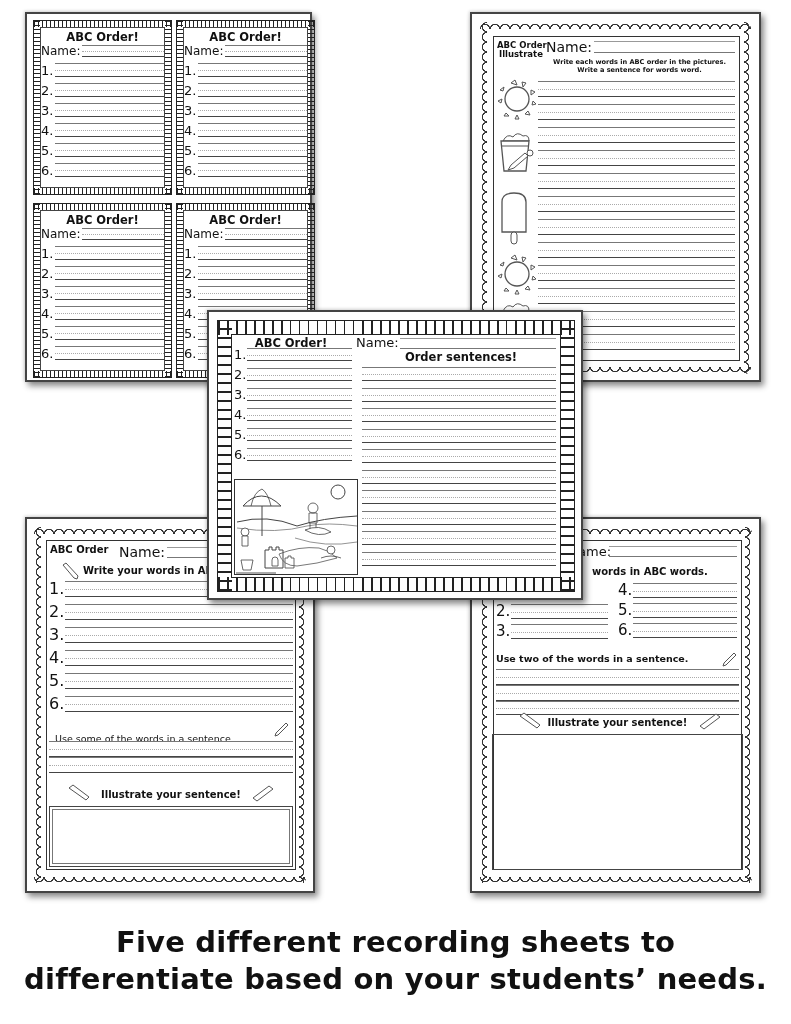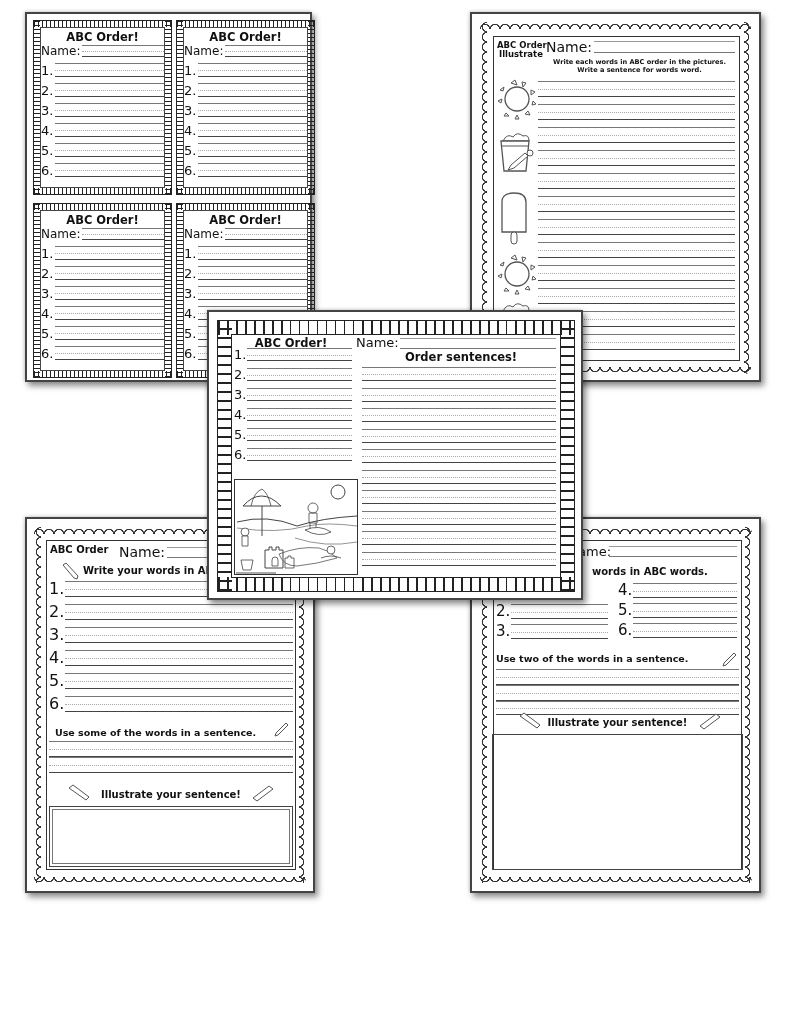--- a/index.html
+++ b/index.html
@@ -311,21 +311,21 @@
         </div>
         <div class="row" style="margin-top:7px;">
           <span class="num" style="font-size:16px; width:16px;">5.</span>
           <div class="hw-line" style="height:16px;"></div>
         </div>
         <div class="row" style="margin-top:7px;">
           <span class="num" style="font-size:16px; width:16px;">6.</span>
           <div class="hw-line" style="height:16px;"></div>
         </div>
       </div>
-    <div style="position:absolute; left:8px; top:186px; font-size:9.5px; font-weight:bold;">Use some of the words in a sentence.</div>
+    <div style="position:absolute; left:8px; top:192px; font-size:9.5px; font-weight:normal;">Use some of the words in a sentence.</div>
     <svg class="icon" style="left:225px; top:180px;" width="18" height="18" viewBox="0 0 18 18">
       <path d="M3 15 l1 -3 l10 -10 l2 2 l-10 10z" fill="#fff" stroke="#555" stroke-width="1"></path>
     </svg>
     <div style="position:absolute; left:2px; right:2px; top:200px;">
       <div class="hw-line" style="height:16px;"></div>
       <div class="hw-line" style="height:16px; margin-top:0;"></div>
     </div>
     <svg class="icon" style="left:20px; top:243px;" width="24" height="18" viewBox="0 0 24 18">
       <path d="M2 4 l4 -3 l16 12 l-3 3z" fill="#fff" stroke="#555" stroke-width="1"></path>
     </svg>
@@ -453,13 +453,15 @@
         <circle cx="96" cy="70" r="4" fill="#fff" stroke="#444" stroke-width="0.8"></circle>
         <path d="M86 78 q10 -4 20 0" fill="none" stroke="#444" stroke-width="0.8"></path>
         <path d="M60 58 q30 10 62 4" fill="none" stroke="#777" stroke-width="0.8"></path>
       </svg>
     </div>
     <div class="tiny" style="left:4px; bottom:3px; width:40px; height:2px; background:#aaa;"></div>
   </div>
 </div>
 
 <div class="caption" style="top:924px;">
+  <div>Five different recording sheets to</div>
+  <div>differentiate based on your students’ needs.</div>
 </div>
 
 </body></html>

